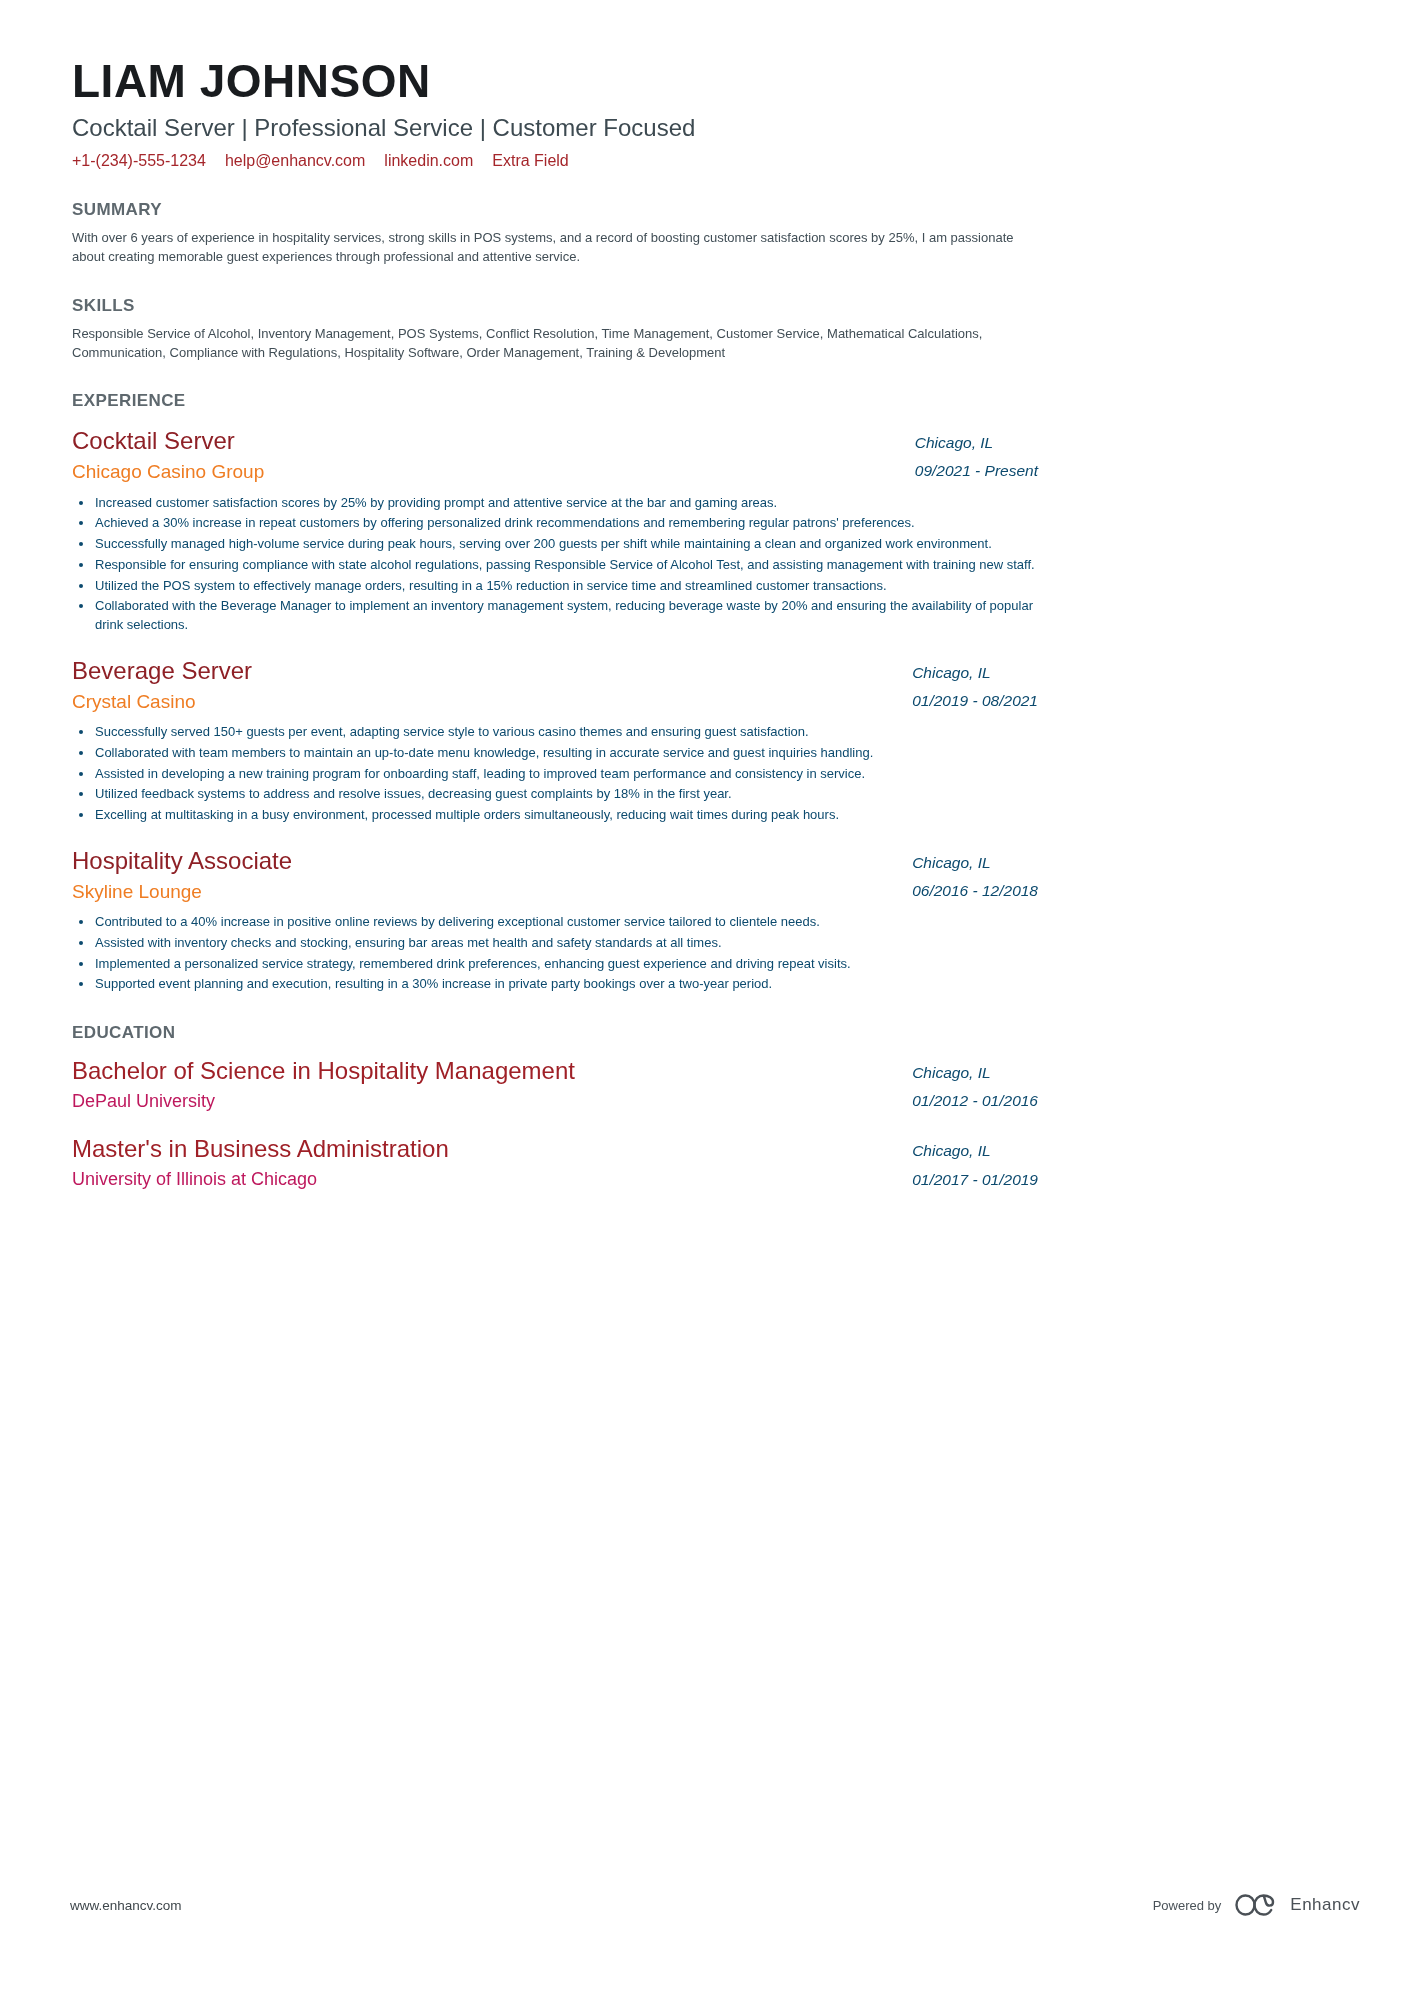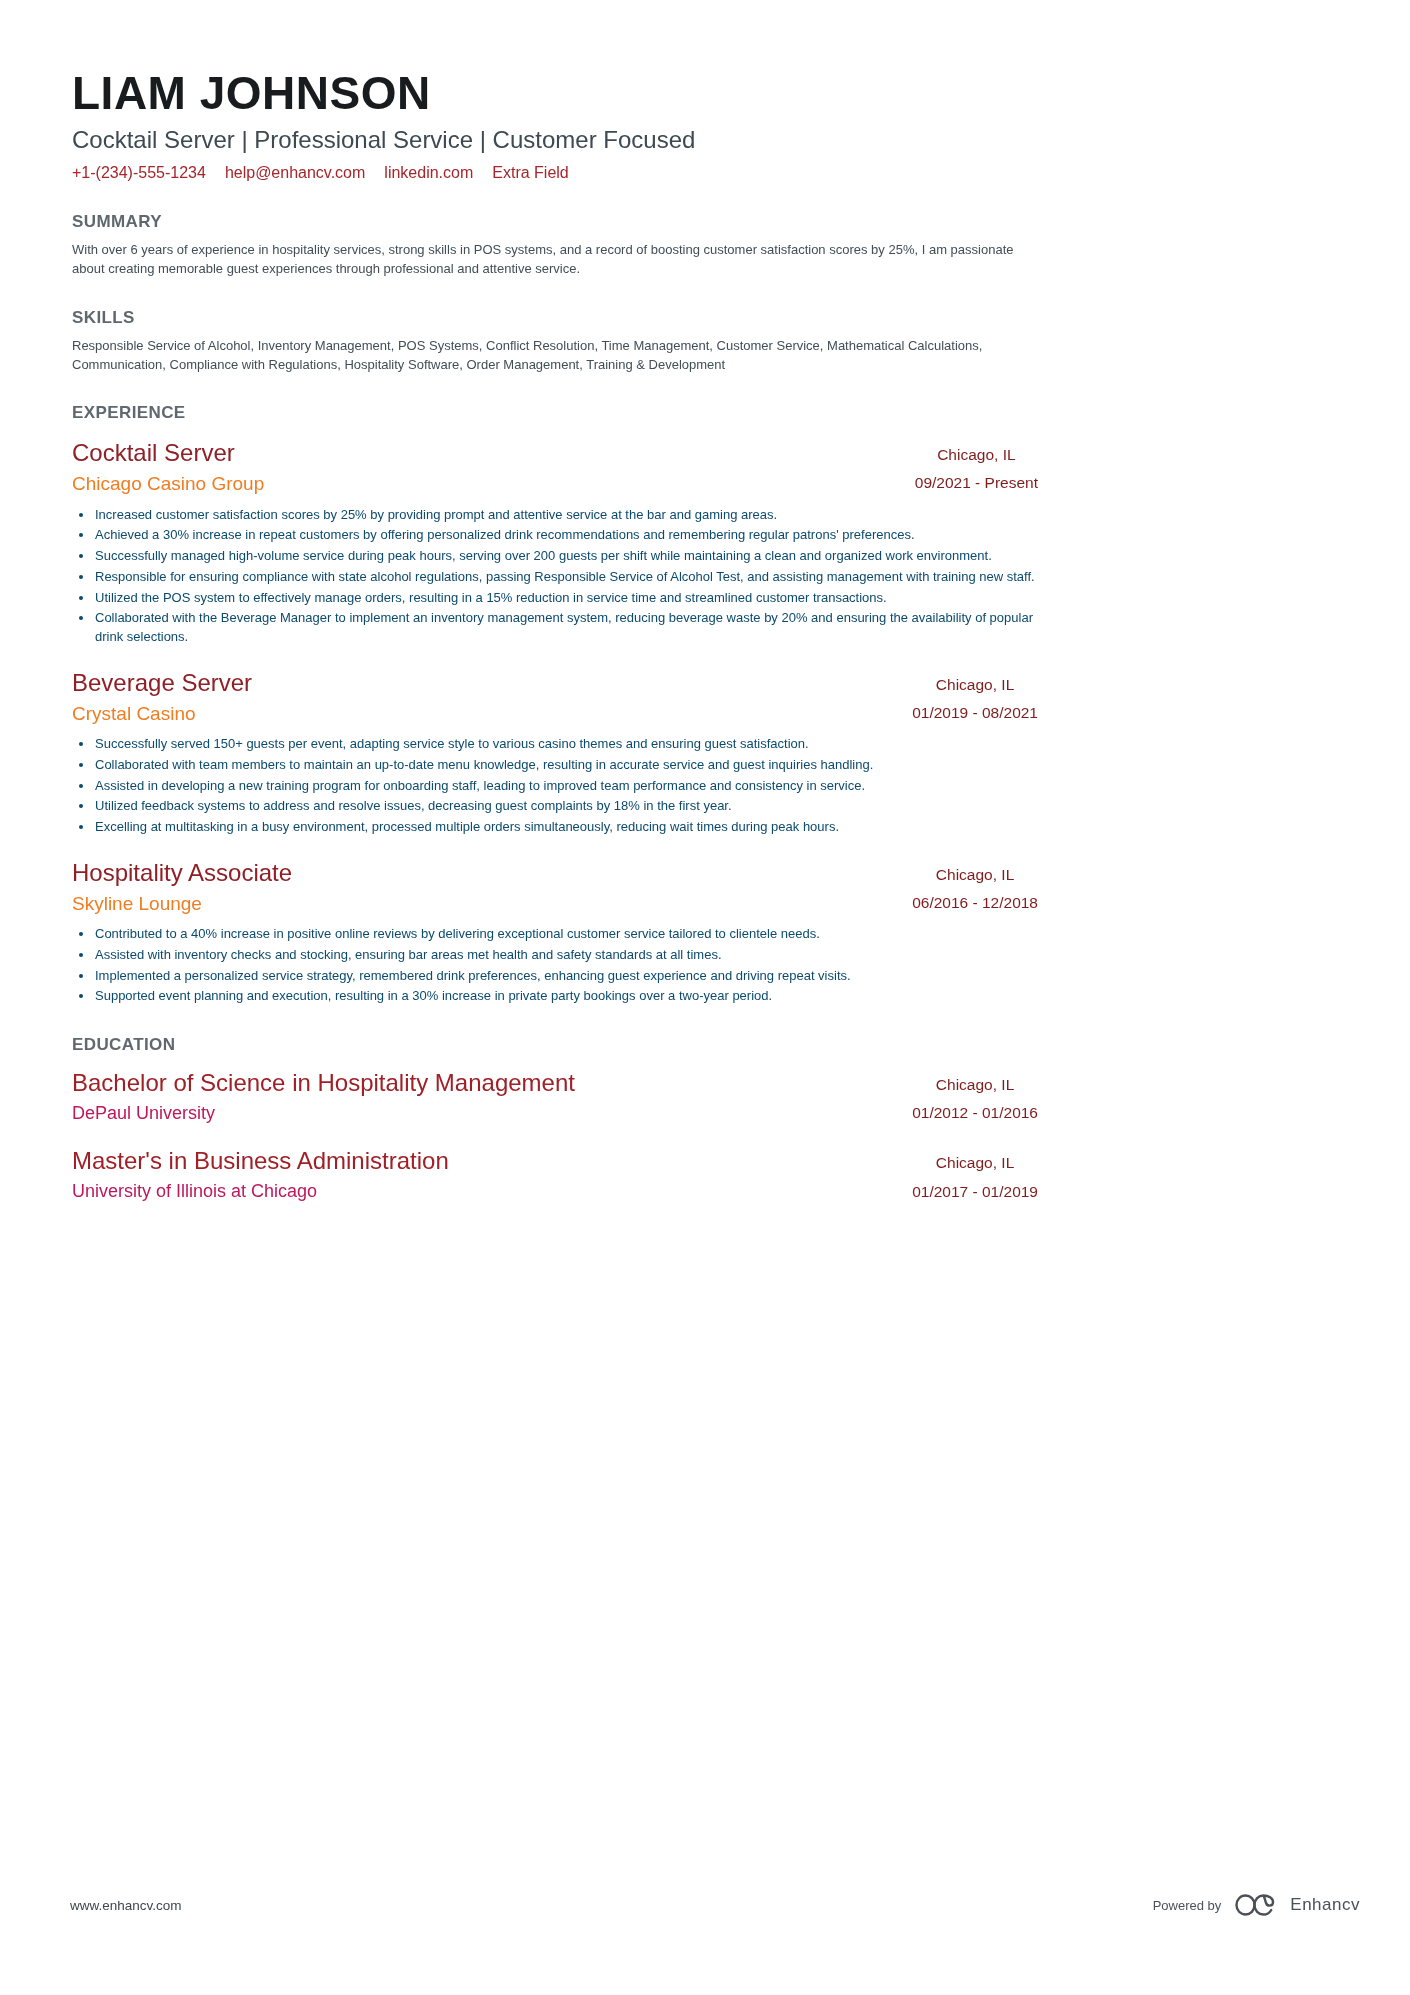--- a/index.html
+++ b/index.html
@@ -6,21 +6,21 @@
   .page{
     position:relative;
     width:1410px;height:1995px;
     background:#ffffff;
     font-family:"Liberation Sans","DejaVu Sans",sans-serif;
     color:#414e56;
     overflow:hidden;
   }
   .content{
     position:absolute;
-    left:72px;top:68px;
+    left:72px;top:56px;
     width:966px;
   }
   .name{
     font-size:46px;font-weight:800;letter-spacing:.5px;
     color:#191c1f;line-height:1.1;margin:0;
   }
   .headline{
     font-size:24px;font-weight:400;color:#3d4a51;
     margin-top:6px;line-height:1.25;
   }
@@ -38,22 +38,22 @@
     font-size:13px;line-height:1.44;color:#414e56;
     margin-top:9px;
   }
   .job{margin-top:16px;}
   .job-head{display:flex;justify-content:space-between;align-items:flex-start;}
   .job-title{font-size:24px;font-weight:400;color:#8e2026;line-height:1.2;}
   .edu-title{color:#9f2027;}
   .company{font-size:19px;color:#ef7d23;line-height:1.35;margin-top:3px;}
   .school{font-size:18px;color:#be185d;line-height:1.35;margin-top:3px;}
   .meta{
-    text-align:center;font-size:15.5px;color:#7f1d1d;
-    line-height:1.82;white-space:nowrap;padding-top:2px;
+    text-align:left;font-size:15.5px;color:#0c4a6e;
+    line-height:1.82;white-space:nowrap;padding-top:2px;font-style:italic;
   }
   ul.bullets{
     margin:8px 0 0 0;padding:0 0 0 22px;
     font-size:13px;line-height:1.44;color:#0c4a6e;
   }
   ul.bullets li{margin:0 0 2px 0;padding-left:1px;}
   .edu-entry{margin-top:14px;}
   .footer{
     position:absolute;left:0;right:0;bottom:77px;
     display:flex;justify-content:space-between;align-items:center;

